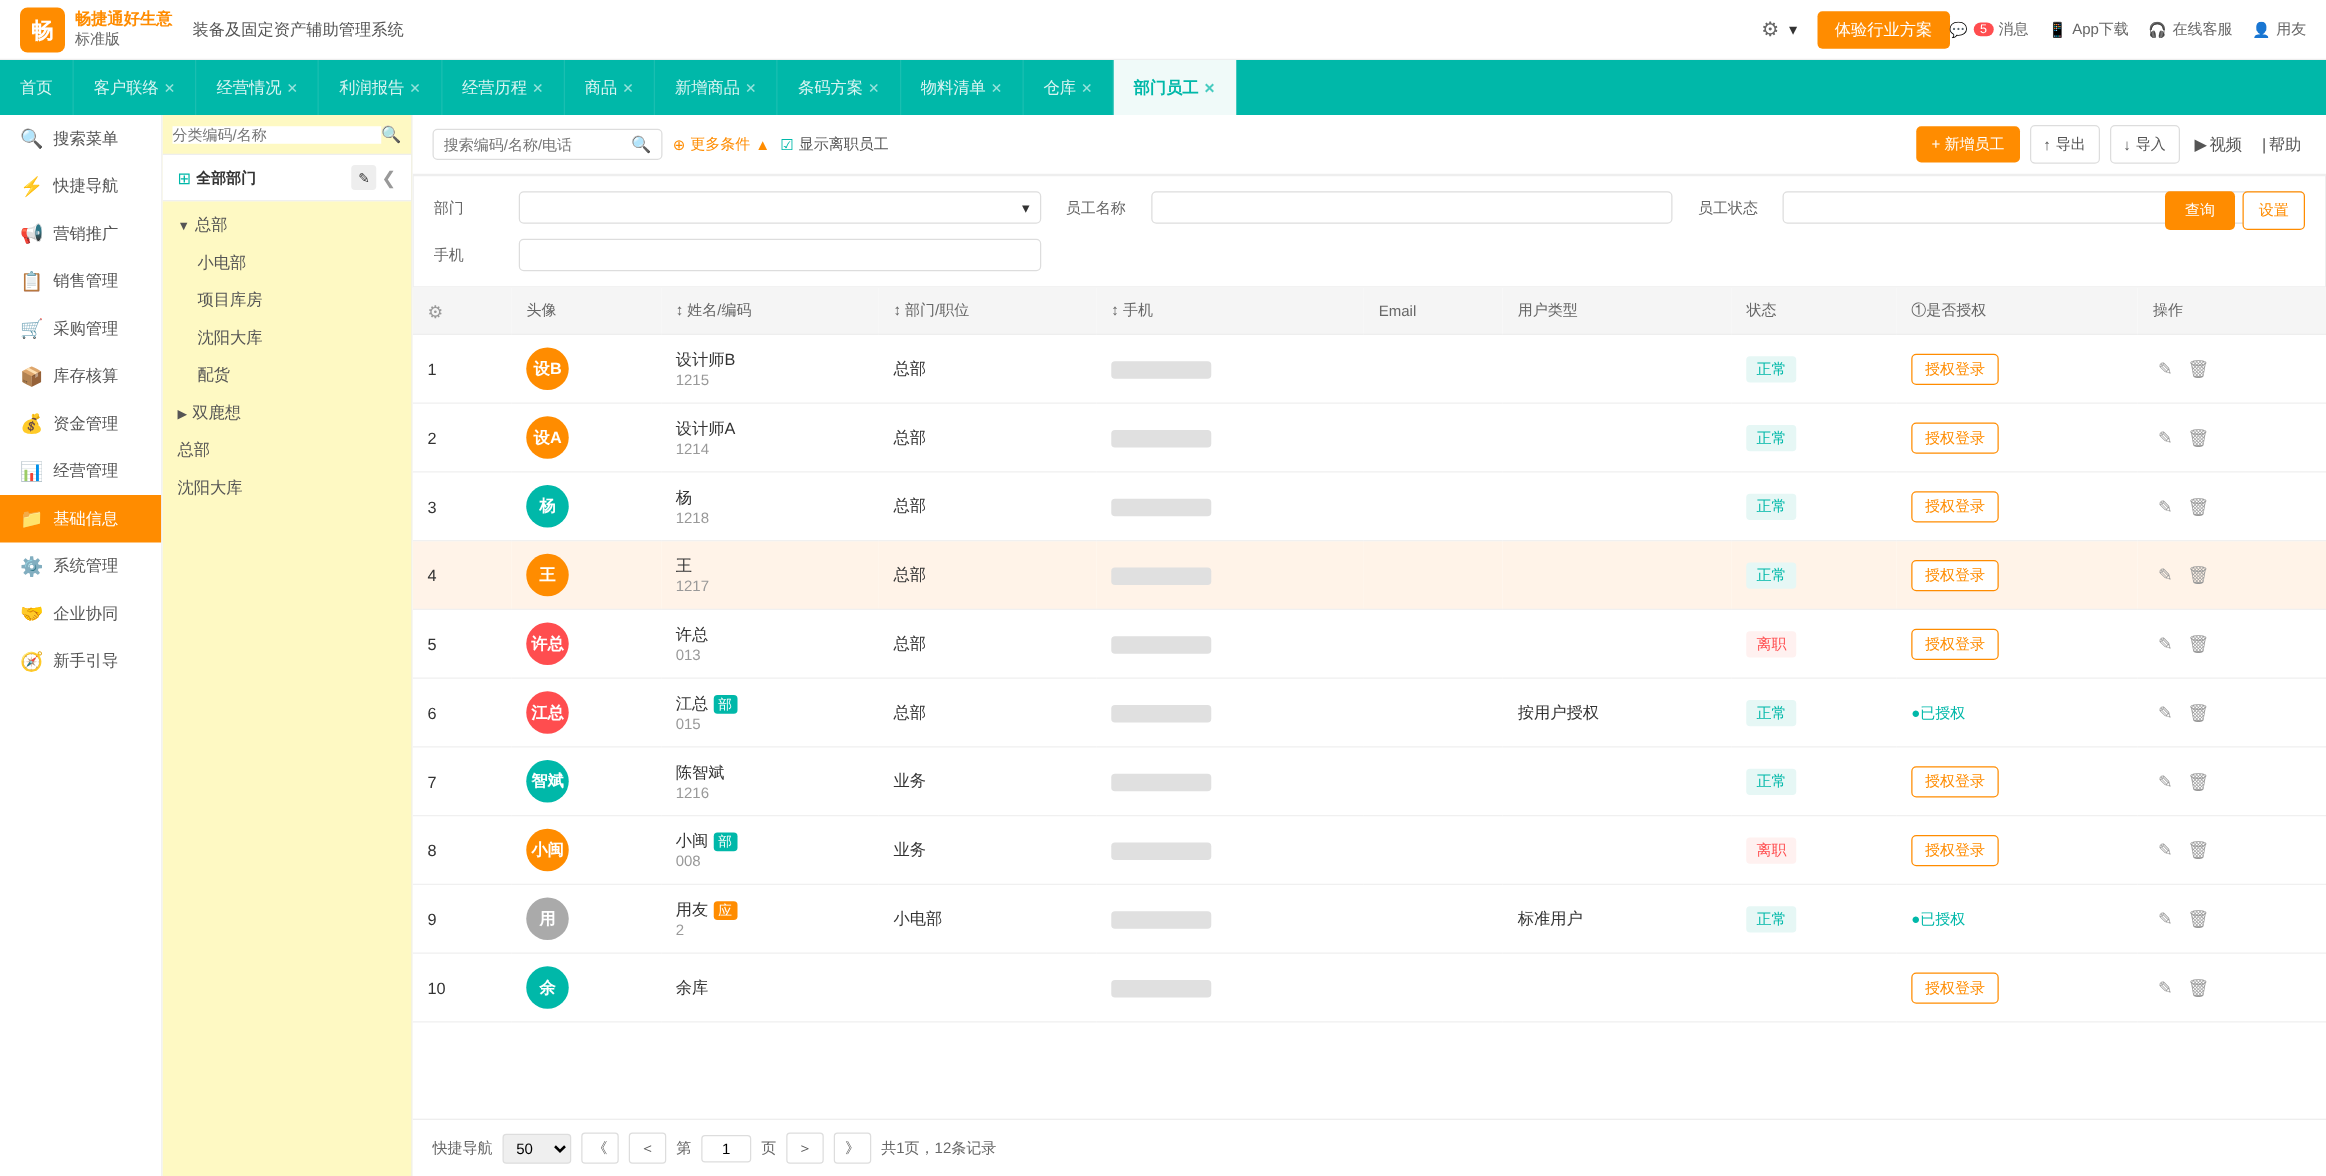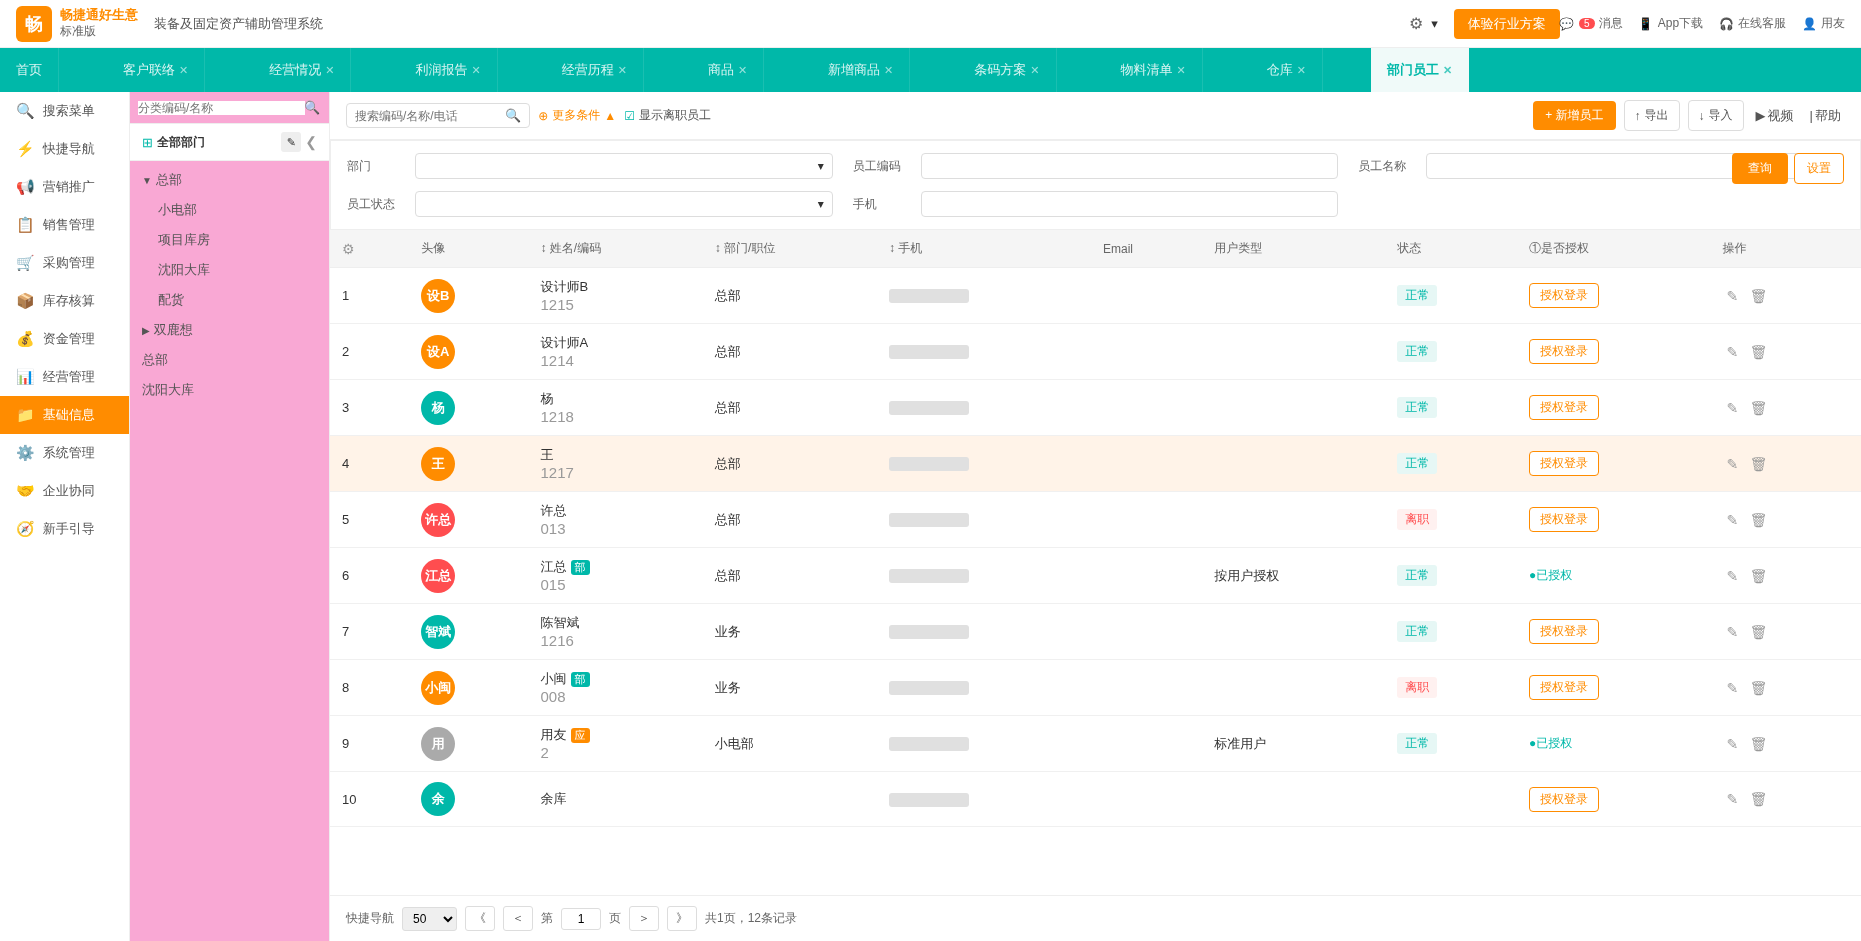--- a/index.html
+++ b/index.html
@@ -15,39 +15,39 @@
     .logo-text { font-size: 12px; color: #666; line-height: 1.3; }
     .logo-text .brand { color: #ff8c00; font-weight: bold; font-size: 13px; }
     .system-name { flex: 1; font-size: 13px; color: #555; padding-left: 8px; }
     .header-right { display: flex; align-items: center; gap: 16px; margin-left: auto; }
     .header-btn { display: flex; align-items: center; gap: 4px; font-size: 12px; color: #666; cursor: pointer; }
     .badge { background: #ff4d4f; color: white; border-radius: 10px; padding: 0 5px; font-size: 10px; min-width: 16px; text-align: center; }
     .try-btn { background: #ff8c00; color: white; border: none; border-radius: 4px; padding: 6px 14px; cursor: pointer; font-size: 13px; }
     .gear-icon { font-size: 16px; color: #666; cursor: pointer; }
 
     
-    .nav-tabs { background: #00b8a9; display: flex; align-items: center; height: 44px; flex-shrink: 0; overflow-x: auto; gap: 48px; }
+    .nav-tabs { background: #00b8a9; display: flex; align-items: center; height: 44px; flex-shrink: 0; overflow-x: auto; }
     .nav-tab { display: flex; align-items: center; gap: 4px; padding: 0 16px; height: 44px; color: rgba(255,255,255,0.85); cursor: pointer; font-size: 13px; white-space: nowrap; border-right: 1px solid rgba(255,255,255,0.1); }
     .nav-tab.active { background: #f0faf9; color: #00b8a9; font-weight: bold; }
     .nav-tab .close-x { font-size: 11px; opacity: 0.7; }
 
     
     .content-area { display: flex; flex: 1; overflow: hidden; }
 
     
     .sidebar { width: 130px; background: #fff; border-right: 1px solid #eee; display: flex; flex-direction: column; flex-shrink: 0; overflow-y: auto; }
     .sidebar-item { display: flex; align-items: center; gap: 8px; padding: 10px 16px; cursor: pointer; color: #555; font-size: 13px; }
     .sidebar-item.active { background: #ff8c00; color: white; }
     .sidebar-icon { font-size: 15px; }
 
     
     .main-content { flex: 1; display: flex; overflow: hidden; }
 
     
-    .dept-panel { width: 200px; background: #f9a8d4; border-right: 1px solid #eee; flex-shrink: 0; overflow-y: auto; }
+    .dept-panel { width: 200px; background: #fef9c3; border-right: 1px solid #eee; flex-shrink: 0; overflow-y: auto; }
     .dept-search { display: flex; align-items: center; padding: 8px; border-bottom: 1px solid #eee; }
     .dept-search input { flex: 1; border: none; outline: none; font-size: 12px; color: #555; }
     .dept-header { display: flex; align-items: center; padding: 8px 12px; background: #fff; border-bottom: 1px solid #f0f0f0; }
     .dept-header-title { font-size: 12px; font-weight: bold; color: #333; flex: 1; }
     .dept-edit-icon { width: 20px; height: 20px; background: #eee; border-radius: 3px; display: flex; align-items: center; justify-content: center; font-size: 11px; cursor: pointer; margin-right: 4px; }
     .dept-collapse-icon { font-size: 14px; cursor: pointer; color: #999; }
     .dept-tree { padding: 4px 0; }
     .dept-node { padding: 6px 12px; cursor: pointer; font-size: 13px; color: #555; }
     .dept-node .arrow { font-size: 10px; margin-right: 4px; }
 
@@ -83,21 +83,21 @@
     thead tr { background: #f5f5f5; }
     th { padding: 10px 12px; text-align: left; font-size: 12px; color: #666; font-weight: normal; border-bottom: 1px solid #eee; white-space: nowrap; }
     td { padding: 10px 12px; font-size: 13px; color: #333; border-bottom: 1px solid #f0f0f0; }
     tr.highlighted { background: #fff3e8; }
     .avatar { width: 34px; height: 34px; border-radius: 50%; display: flex; align-items: center; justify-content: center; color: white; font-size: 13px; font-weight: bold; flex-shrink: 0; }
     .avatar-orange { background: #ff8c00; }
     .avatar-teal { background: #00b8a9; }
     .avatar-red { background: #ff4d4f; }
     .avatar-gray { background: #aaa; }
     .employee-name { font-size: 13px; color: #333; }
-    .employee-code { font-size: 15px; color: #999; }
+    .employee-code { font-size: 12px; color: #999; }
     .status-badge { display: inline-block; padding: 2px 8px; border-radius: 3px; font-size: 12px; }
     .status-normal { background: #e6f7f5; color: #00b8a9; }
     .status-resigned { background: #fff1f0; color: #ff4d4f; }
     .btn-authorize { border: 1px solid #ff8c00; color: #ff8c00; background: #fff; border-radius: 4px; padding: 3px 10px; cursor: pointer; font-size: 12px; }
     .authorized-dot { color: #00b8a9; font-size: 12px; }
     .tag-dept { display: inline-block; background: #00b8a9; color: white; border-radius: 3px; padding: 0 4px; font-size: 11px; margin-left: 4px; }
     .tag-app { display: inline-block; background: #ff8c00; color: white; border-radius: 3px; padding: 0 4px; font-size: 11px; margin-left: 4px; }
     .phone-blur { display: inline-block; background: #e0e0e0; border-radius: 3px; width: 80px; height: 14px; vertical-align: middle; }
     .op-btn { background: none; border: none; cursor: pointer; color: #999; font-size: 14px; padding: 2px 4px; }
     .setting-icon { font-size: 14px; color: #999; }
@@ -312,24 +312,20 @@
         </div>
 
         <div class="advanced-filter">
           <div class="filter-grid">
             <div class="filter-row">
               <span class="filter-label">部门</span>
               <div class="filter-control">
                 <span></span>
                 <span>▾</span>
               </div>
-            </div>
-            <div class="filter-row">
-              <span class="filter-label">员工编码</span>
-              <input class="filter-input" style="">
             </div>
             <div class="filter-row">
               <span class="filter-label">员工名称</span>
               <input class="filter-input" style="">
             </div>
             <div class="filter-row">
               <span class="filter-label">员工状态</span>
               <div class="filter-control">
                 <span></span>
                 <span>▾</span>

